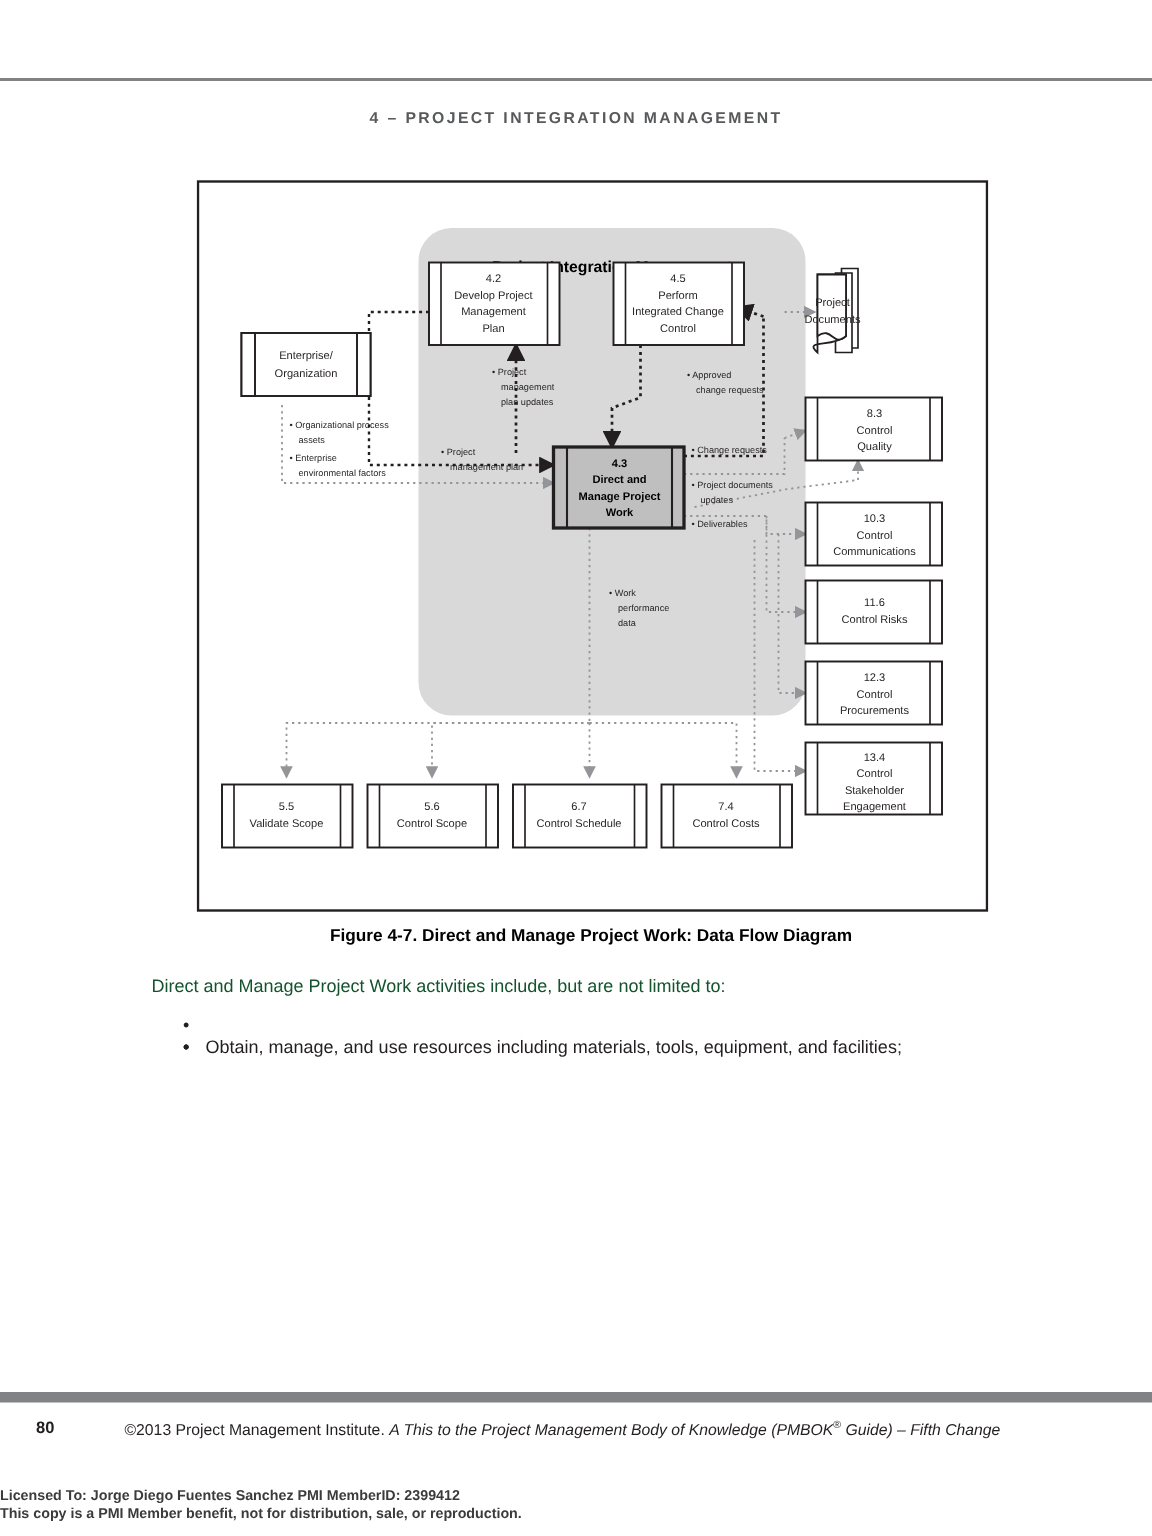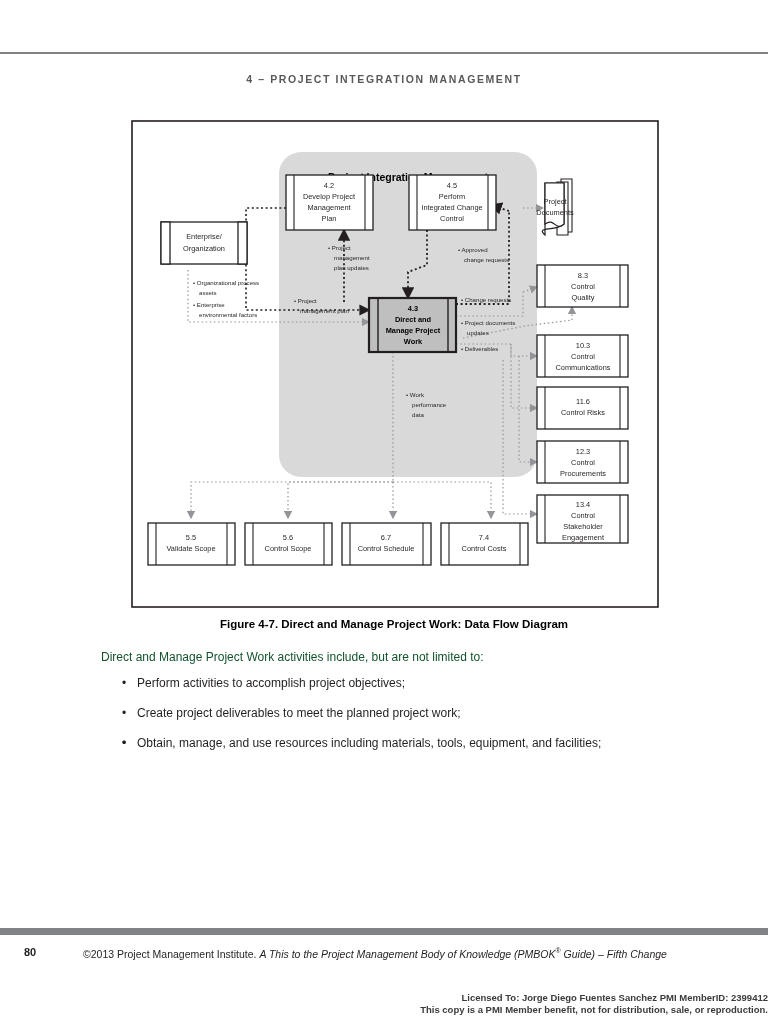--- a/index.html
+++ b/index.html
@@ -119,21 +119,21 @@
     white-space: nowrap;
   }
   .copyright i { font-style: italic; }
   .copyright sup { font-size: 7px; vertical-align: super; }
 
   .license {
     position: absolute;
     top: 992px;
     left: 0;
     width: 768px;
-    text-align: right;
+    text-align: left;
     font-size: 9.5px;
     font-weight: bold;
     line-height: 1.25;
     color: #3b3b3b;
   }
 
   
   .nd { font-family: "Liberation Sans", sans-serif; font-size: 7.4px; fill: #231f20; }
   .nd-b { font-family: "Liberation Sans", sans-serif; font-size: 7.4px; font-weight: bold; fill: #000; }
   .lbl { font-family: "Liberation Sans", sans-serif; font-size: 6.1px; fill: #231f20; }
@@ -358,22 +358,22 @@
     <text class="lbl" x="281" y="297">data</text>
   </g>
 </svg>
 </div>
 
 <div class="fig-caption">Figure 4-7. Direct and Manage Project Work: Data Flow Diagram</div>
 
 <div class="intro">Direct and Manage Project Work activities include, but are not limited to:</div>
 
 <ul class="bullets">
-  <li><span class="bdot">•</span><span>Perform activities to accomplish project objectives;</span></li>
-  <li><span class="bdot">•</span><span>Create project deliverables to meet the planned project work;</span></li>
+  <li><span class="bdot">•</span></li>
+  <li><span class="bdot">•</span></li>
   <li><span class="bdot">•</span></li>
   <li><span class="bdot">•</span><span>Obtain, manage, and use resources including materials, tools, equipment, and facilities;</span></li>
 </ul>
 
 <div class="foot-rule"></div>
 <div class="page-num">80</div>
 <div class="copyright"><span>©2013 Project Management Institute. </span><i>A This to the Project Management Body of Knowledge (PMBOK</i><sup>®</sup><i> Guide) – Fifth Change</i></div>
 
 <div class="license">
   <div>Licensed To: Jorge Diego Fuentes Sanchez PMI MemberID: 2399412</div>

